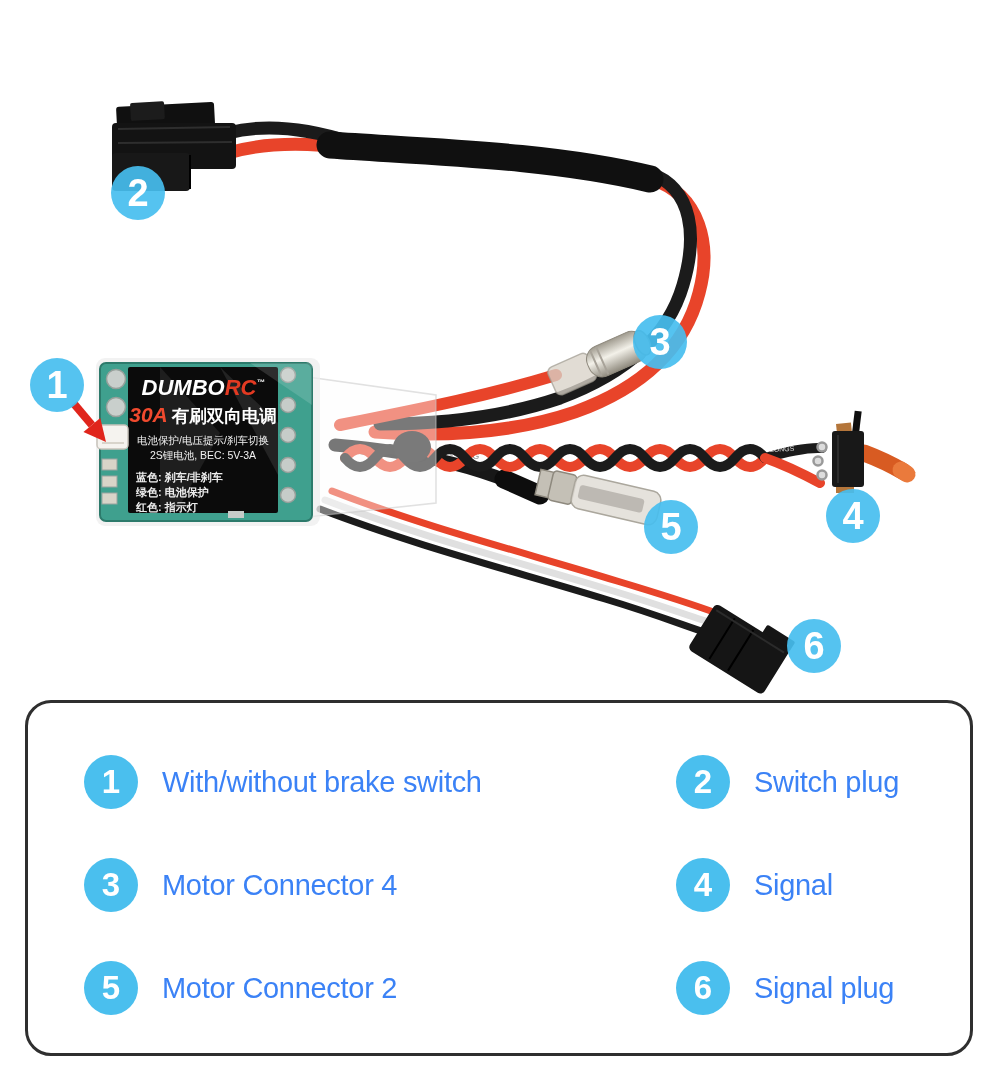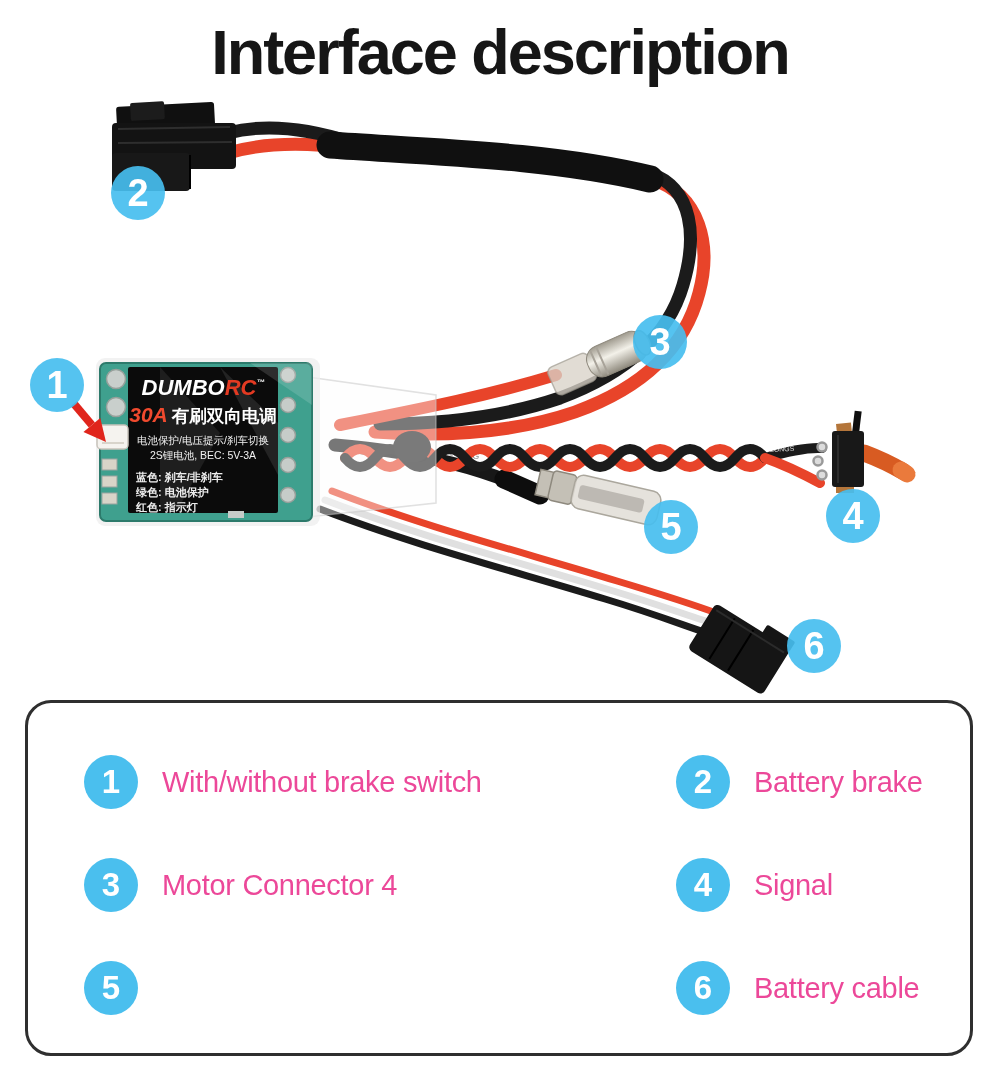--- a/index.html
+++ b/index.html
@@ -27,34 +27,33 @@
   .li-5 { left:56px;  top:258px; }
   .li-6 { left:648px; top:258px; }
   .badge {
     width:54px; height:54px; border-radius:50%;
     background:#4ABFEE; color:#fff;
     font-size:33px; font-weight:bold;
     display:flex; align-items:center; justify-content:center;
     flex:0 0 auto;
   }
   .legend-label {
-    font-size:29px; font-weight:500; color:#ec4899; letter-spacing:-0.3px;
+    font-size:29px; font-weight:500; color:#3b82f6; letter-spacing:-0.3px;
     white-space:nowrap;
   }
 
   .co-circle { fill:#47BEEF; fill-opacity:0.92; }
   .co-num { fill:#ffffff; font-size:38px; font-weight:bold; text-anchor:middle; }
   text { font-family:"Liberation Sans", sans-serif; }
 </style>
 </head>
 <body>
 
 <div class="page">
 
-  <h1 class="title">Interface description</h1>
 
   <svg class="photo-svg" width="1000" height="600" viewBox="0 0 1000 600" xmlns="http://www.w3.org/2000/svg">
     <defs>
       <linearGradient id="metal" x1="0" y1="0" x2="0" y2="1">
         <stop offset="0" stop-color="#9F9A8E"></stop>
         <stop offset="0.45" stop-color="#F3F1E9"></stop>
         <stop offset="1" stop-color="#8E897D"></stop>
       </linearGradient>
     </defs>
 
@@ -197,32 +196,33 @@
     </g>
   </svg>
 
   <div class="legend-panel">
     <div class="legend-item li-1">
       <span class="badge">1</span>
       <span class="legend-label">With/without brake switch</span>
     </div>
     <div class="legend-item li-2">
       <span class="badge">2</span>
-      <span class="legend-label">Battery brake</span>
+      <span class="legend-label">Switch plug</span>
     </div>
     <div class="legend-item li-3">
       <span class="badge">3</span>
       <span class="legend-label">Motor Connector 4</span>
     </div>
     <div class="legend-item li-4">
       <span class="badge">4</span>
       <span class="legend-label">Signal</span>
     </div>
     <div class="legend-item li-5">
       <span class="badge">5</span>
+      <span class="legend-label">Motor Connector 2</span>
     </div>
     <div class="legend-item li-6">
       <span class="badge">6</span>
-      <span class="legend-label">Battery cable</span>
+      <span class="legend-label">Signal plug</span>
     </div>
   </div>
 
 </div>
 
 </body></html>

